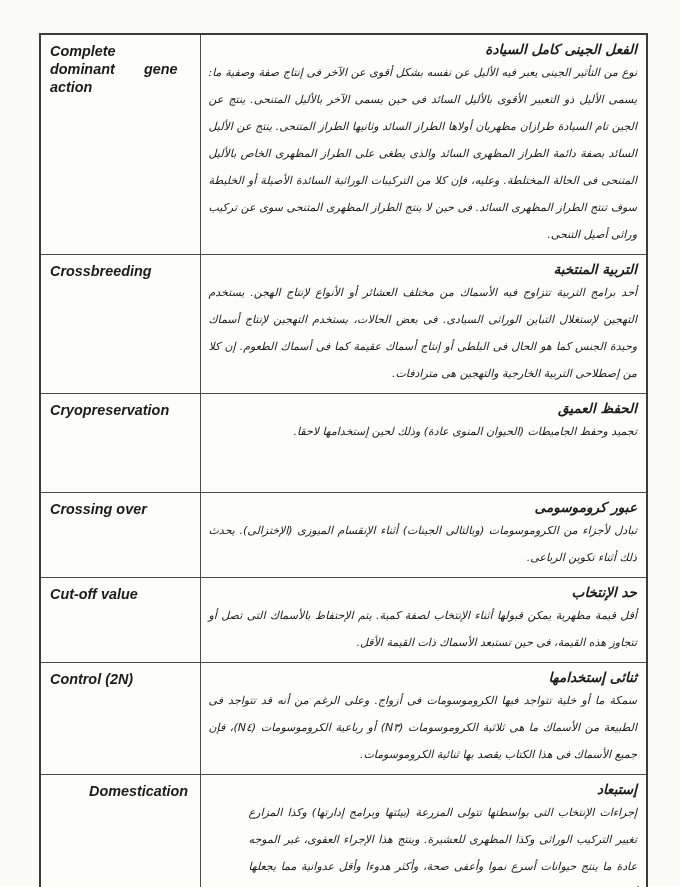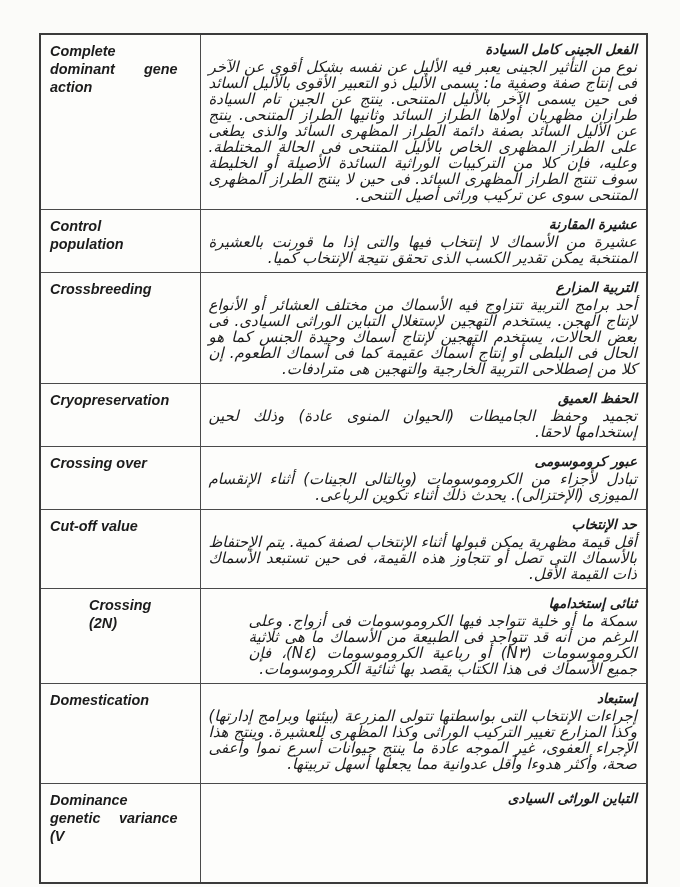--- a/index.html
+++ b/index.html
@@ -42,22 +42,22 @@
     color:#1c1c1c;
     font-family:"DejaVu Sans",sans-serif;
   }
   .ar-heading{
     font-weight:bold;
     font-size:13.6px;
     line-height:20px;
     text-align:right;
   }
   .ar-def{
-    font-size:15px;
-    line-height:16px;
+    font-size:11px;
+    line-height:27px;
     text-align:justify;
   }
   
   tbody tr:nth-child(1) td{height:158px;}
   tbody tr:nth-child(2) td{height:54px;}
   tbody tr:nth-child(3) td{height:99px;}
   tbody tr:nth-child(4) td{height:60px;}
   tbody tr:nth-child(5) td{height:42px;}
   tbody tr:nth-child(6) td{height:46px;}
   tbody tr:nth-child(7) td{height:57px;padding-left:48px;}
@@ -76,30 +76,23 @@
     </colgroup>
     <tbody>
         <tr>
     <td class="term-cell"><span>Complete dominant gene action</span><sub></sub><span></span></td>
     <td class="def-cell">
       <div class="ar-heading">الفعل الجينى كامل السيادة</div>
       <div class="ar-def">نوع من التأثير الجينى يعبر فيه الأليل عن نفسه بشكل أقوى عن الآخر فى إنتاج صفة وصفية ما: يسمى الأليل ذو التعبير الأقوى بالأليل السائد فى حين يسمى الآخر بالأليل المتنحى. ينتج عن الجين تام السيادة طرازان مظهريان أولاها الطراز السائد وثانيها الطراز المتنحى. ينتج عن الأليل السائد بصفة دائمة الطراز المظهرى السائد والذى يطغى على الطراز المظهرى الخاص بالأليل المتنحى فى الحالة المختلطة. وعليه، فإن كلا من التركيبات الوراثية السائدة الأصيلة أو الخليطة سوف تنتج الطراز المظهرى السائد. فى حين لا ينتج الطراز المظهرى المتنحى سوى عن تركيب وراثى أصيل التنحى.</div>
     </td>
   </tr>
         <tr>
-    <td class="term-cell"><span>Control population</span><sub></sub><span></span></td>
-    <td class="def-cell">
-      <div class="ar-heading">عشيرة المقارنة</div>
-      <div class="ar-def">عشيرة من الأسماك لا إنتخاب فيها والتى إذا ما قورنت بالعشيرة المنتخبة يمكن تقدير الكسب الذى تحقق نتيجة الإنتخاب كميا.</div>
-    </td>
-  </tr>
-        <tr>
     <td class="term-cell"><span>Crossbreeding</span><sub></sub><span></span></td>
     <td class="def-cell">
-      <div class="ar-heading">التربية المزارع</div>
+      <div class="ar-heading">التربية المنتخبة</div>
       <div class="ar-def">أحد برامج التربية تتزاوج فيه الأسماك من مختلف العشائر أو الأنواع لإنتاج الهجن. يستخدم التهجين لإستغلال التباين الوراثى السيادى. فى بعض الحالات، يستخدم التهجين لإنتاج أسماك وحيدة الجنس كما هو الحال فى البلطى أو إنتاج أسماك عقيمة كما فى أسماك الطعوم. إن كلا من إصطلاحى التربية الخارجية والتهجين هى مترادفات.</div>
     </td>
   </tr>
         <tr>
     <td class="term-cell"><span>Cryopreservation</span><sub></sub><span></span></td>
     <td class="def-cell">
       <div class="ar-heading">الحفظ العميق</div>
       <div class="ar-def">تجميد وحفظ الجاميطات (الحيوان المنوى عادة) وذلك لحين إستخدامها لاحقا.</div>
     </td>
   </tr>
@@ -111,21 +104,21 @@
     </td>
   </tr>
         <tr>
     <td class="term-cell"><span>Cut-off value</span><sub></sub><span></span></td>
     <td class="def-cell">
       <div class="ar-heading">حد الإنتخاب</div>
       <div class="ar-def">أقل قيمة مظهرية يمكن قبولها أثناء الإنتخاب لصفة كمية. يتم الإحتفاظ بالأسماك التى تصل أو تتجاوز هذه القيمة، فى حين تستبعد الأسماك ذات القيمة الأقل.</div>
     </td>
   </tr>
         <tr>
-    <td class="term-cell"><span>Crossing (2N)</span><sub></sub><span></span></td>
+    <td class="term-cell"><span>Control (2N)</span><sub></sub><span></span></td>
     <td class="def-cell">
       <div class="ar-heading">ثنائى إستخدامها</div>
       <div class="ar-def">سمكة ما أو خلية تتواجد فيها الكروموسومات فى أزواج. وعلى الرغم من أنه قد تتواجد فى الطبيعة من الأسماك ما هى ثلاثية الكروموسومات (N٣) أو رباعية الكروموسومات (N٤)، فإن جميع الأسماك فى هذا الكتاب يقصد بها ثنائية الكروموسومات.</div>
     </td>
   </tr>
         <tr>
     <td class="term-cell"><span>Domestication</span><sub></sub><span></span></td>
     <td class="def-cell">
       <div class="ar-heading">إستبعاد</div>
       <div class="ar-def">إجراءات الإنتخاب التى بواسطتها تتولى المزرعة (بيئتها وبرامج إدارتها) وكذا المزارع تغيير التركيب الوراثى وكذا المظهرى للعشيرة. وينتج هذا الإجراء العفوى، غير الموجه عادة ما ينتج حيوانات أسرع نموا وأعفى صحة، وأكثر هدوءا وأقل عدوانية مما يجعلها أسهل تربيتها.</div>

